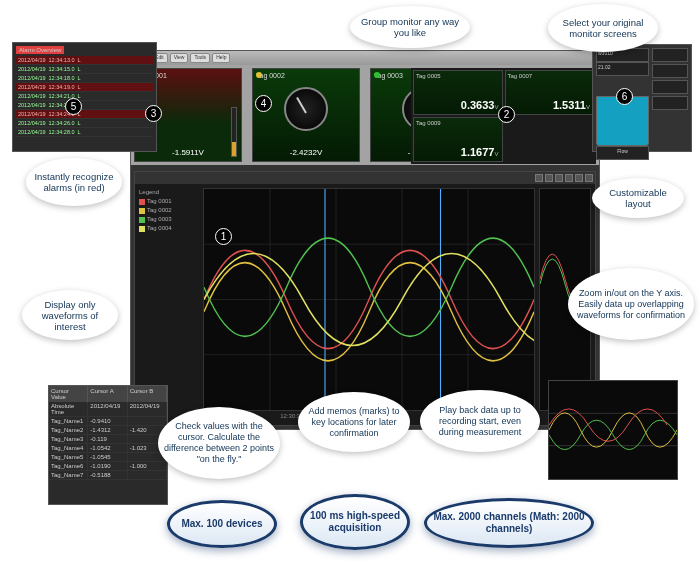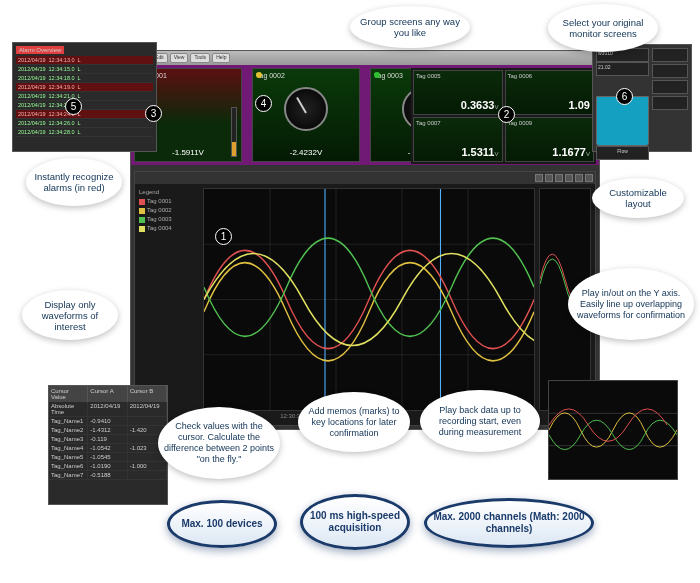--- a/index.html
+++ b/index.html
@@ -1,20 +1,20 @@
 <!DOCTYPE html>
 <html><head>
 <meta charset="utf-8">
 <style>
   *{box-sizing:border-box;margin:0;padding:0;font-family:Arial,Helvetica,sans-serif}
   body{width:700px;height:583px;background:#fff;position:relative;overflow:hidden}
   .app{position:absolute;left:130px;top:50px;width:470px;height:380px;background:#333;border:1px solid #555}
   .app-tb{height:14px;background:linear-gradient(#bbb,#999);display:flex;gap:2px;padding:2px;font-size:5px;color:#333}
   .app-tb .btn{background:#ddd;border:1px solid #888;padding:0 3px;border-radius:2px}
-  .gauge-row{display:flex;height:100px;padding:3px;gap:10px;background:#701a75}
+  .gauge-row{display:flex;height:100px;padding:3px;gap:10px;background:#a3a3a3}
   .gauge{flex:1;background:linear-gradient(180deg,#5a1010,#0a2a0a 60%);border:1px solid #444;position:relative;padding:3px;color:#ddd;font-size:7px}
   .gauge.g2,.gauge.g3,.gauge.g4{background:linear-gradient(180deg,#0a3a0a,#041a04)}
   .gauge .dot{position:absolute;width:6px;height:6px;border-radius:50%;top:3px;left:3px}
   .gauge .dial{width:44px;height:44px;margin:8px auto;border:2px solid #888;border-radius:50%;background:radial-gradient(#222,#000);position:relative}
   .gauge .dial:after{content:"";position:absolute;width:2px;height:18px;background:#ccc;left:50%;top:6px;transform-origin:bottom;transform:translateX(-50%) rotate(-30deg)}
   .gauge .val{position:absolute;bottom:4px;left:0;right:0;text-align:center;font-size:8px;color:#fff}
   .gauge .bar{position:absolute;right:4px;bottom:4px;width:6px;height:50px;background:#222;border:1px solid #555}
   .gauge .bar-fill{position:absolute;bottom:0;left:0;right:0;background:#e0a030}
   .num-grid{position:absolute;right:3px;top:17px;width:185px;height:96px;display:grid;grid-template-columns:1fr 1fr;gap:2px;background:#1a1a1a;padding:2px}
   .num{background:linear-gradient(180deg,#0a2a0a,#041a04);border:1px solid #444;padding:2px;color:#ccc;font-size:6px;position:relative}
@@ -89,21 +89,20 @@
       <span>Tag 0004</span>
       <div class="bar">
           <div class="bar-fill" style="height:55%"></div>
         </div>
       <div class="val"><span>-0.6448</span><span class="u">V</span></div>
     </div>
   </div>
 
   <div class="num-grid">
     <div class="num"><span>Tag 0005</span><span class="nv"><span>0.3633</span><span class="u">V</span></span></div>
-    <div class="num"><span>Tag 0006</span><span class="nv">1.09</span></div>
     <div class="num"><span>Tag 0007</span><span class="nv"><span>1.5311</span><span class="u">V</span></span></div>
     <div class="num"><span>Tag 0009</span><span class="nv"><span>1.1677</span><span class="u">V</span></span></div>
   </div>
 
   <div class="trend">
     <div class="trend-top">
       <div class="i"></div>
       <div class="i"></div>
       <div class="i"></div>
       <div class="i"></div>
@@ -295,25 +294,25 @@
   </svg>
 </div>
 
 <div class="marker" style="left:65px;top:98px">5</div>
 <div class="marker" style="left:145px;top:105px">3</div>
 <div class="marker" style="left:255px;top:95px">4</div>
 <div class="marker" style="left:498px;top:106px">2</div>
 <div class="marker" style="left:616px;top:88px">6</div>
 <div class="marker" style="left:215px;top:228px">1</div>
 
-<div class="callout" style="left:350px;top:6px;width:120px;height:42px">Group screens any way you like</div>
+<div class="callout" style="left:350px;top:6px;width:120px;height:42px">Group monitor any way you like</div>
 <div class="callout" style="left:548px;top:4px;width:110px;height:48px">Select your original monitor screens</div>
 <div class="callout" style="left:26px;top:158px;width:96px;height:48px">Instantly recognize alarms (in red)</div>
 <div class="callout" style="left:592px;top:178px;width:92px;height:40px">Customizable layout</div>
 <div class="callout" style="left:22px;top:290px;width:96px;height:50px">Display only waveforms of interest</div>
-<div class="callout sm" style="left:568px;top:268px;width:126px;height:72px">Play in/out on the Y axis. Easily line up overlapping waveforms for confirmation</div>
+<div class="callout sm" style="left:568px;top:268px;width:126px;height:72px">Zoom in/out on the Y axis. Easily data up overlapping waveforms for confirmation</div>
 <div class="callout sm" style="left:158px;top:407px;width:122px;height:72px">Check values with the cursor. Calculate the difference between 2 points "on the fly."</div>
 <div class="callout sm" style="left:298px;top:392px;width:112px;height:60px">Add memos (marks) to key locations for later confirmation</div>
 <div class="callout sm" style="left:420px;top:390px;width:120px;height:62px">Play back data up to recording start, even during measurement</div>
 
 <div class="pill" style="left:167px;top:500px;width:110px;height:48px">Max. 100 devices</div>
 <div class="pill" style="left:300px;top:494px;width:110px;height:56px">100 ms high-speed acquisition</div>
 <div class="pill" style="left:424px;top:498px;width:170px;height:50px">Max. 2000 channels (Math: 2000 channels)</div>
 
 </body></html>

